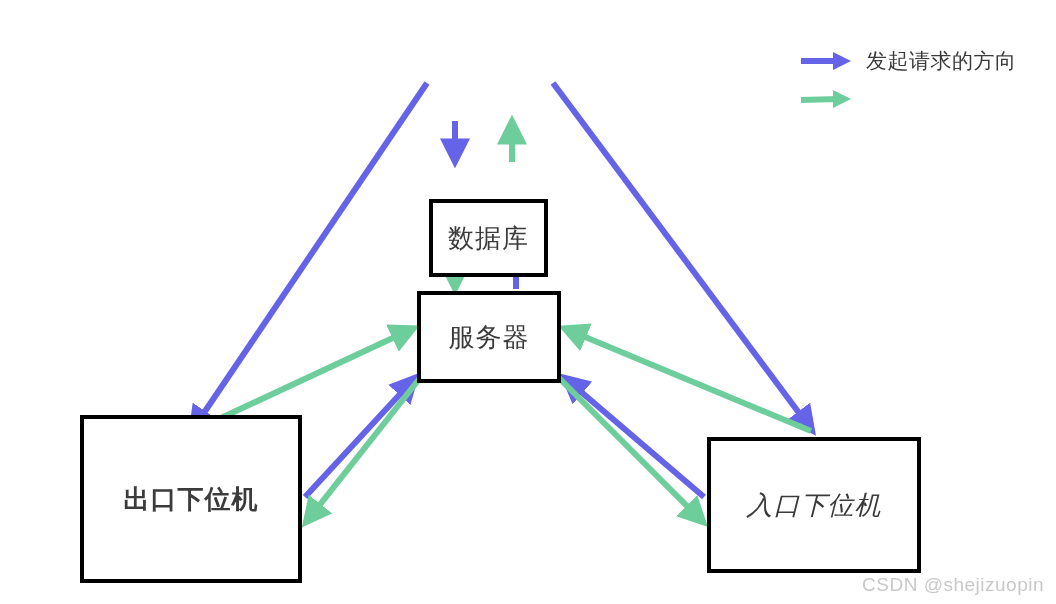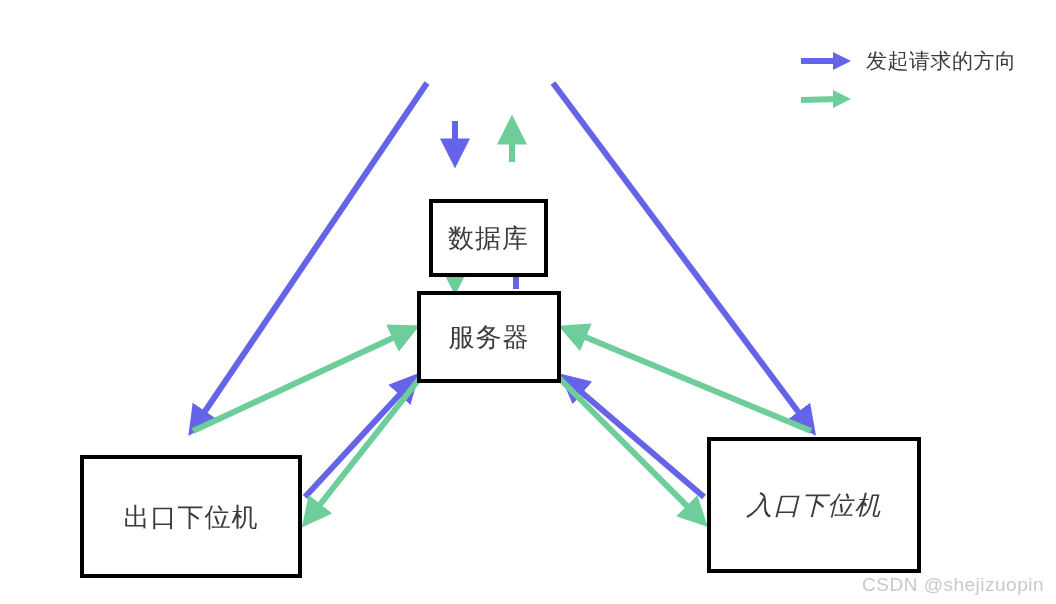--- a/index.html
+++ b/index.html
@@ -64,23 +64,24 @@
     left: 417px;
     top: 291px;
     width: 144px;
     height: 92px;
   }
   #node-server .node-label {
     font-size: 26px;
   }
   #node-exit-terminal {
     left: 80px;
-    top: 455px;
+    top: 415px;
     width: 222px;
-    height: 123px;
+    height: 168px;
+    font-weight: bold;
   }
   #node-exit-terminal .node-label {
     font-size: 26px;
   }
   #node-entry-terminal {
     left: 707px;
     top: 437px;
     width: 214px;
     height: 136px;
     font-style: italic;

